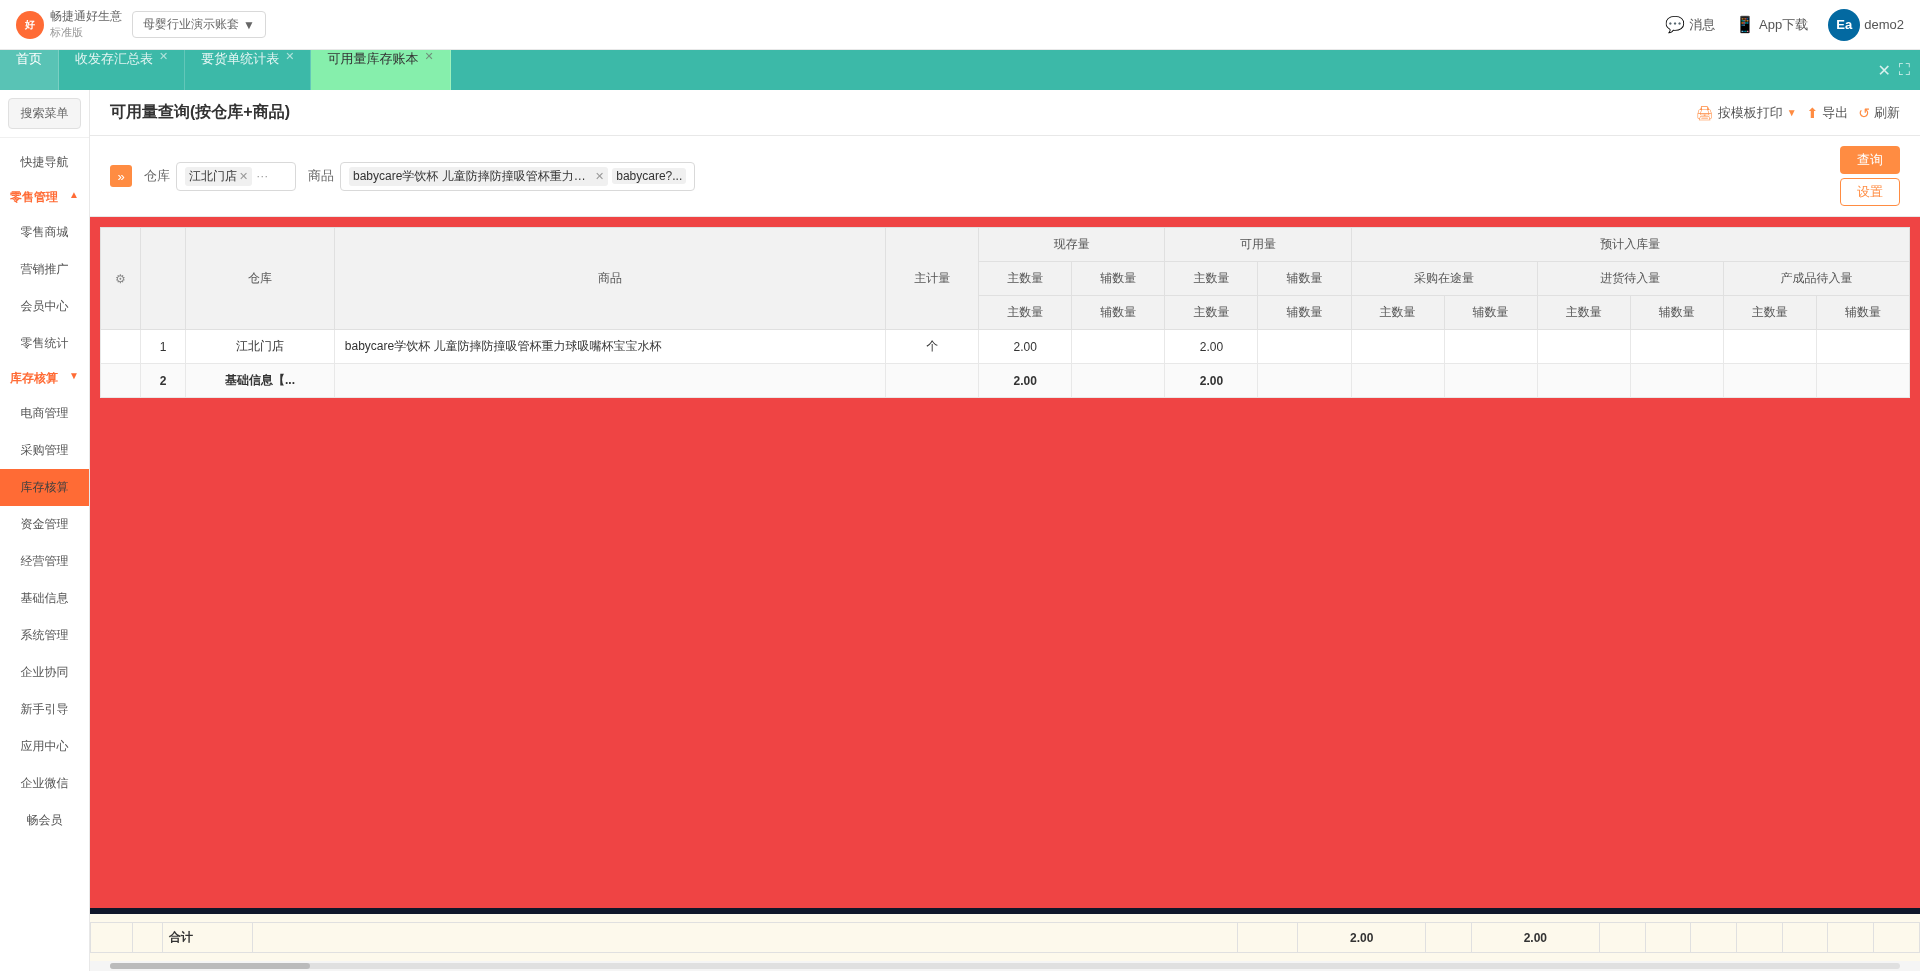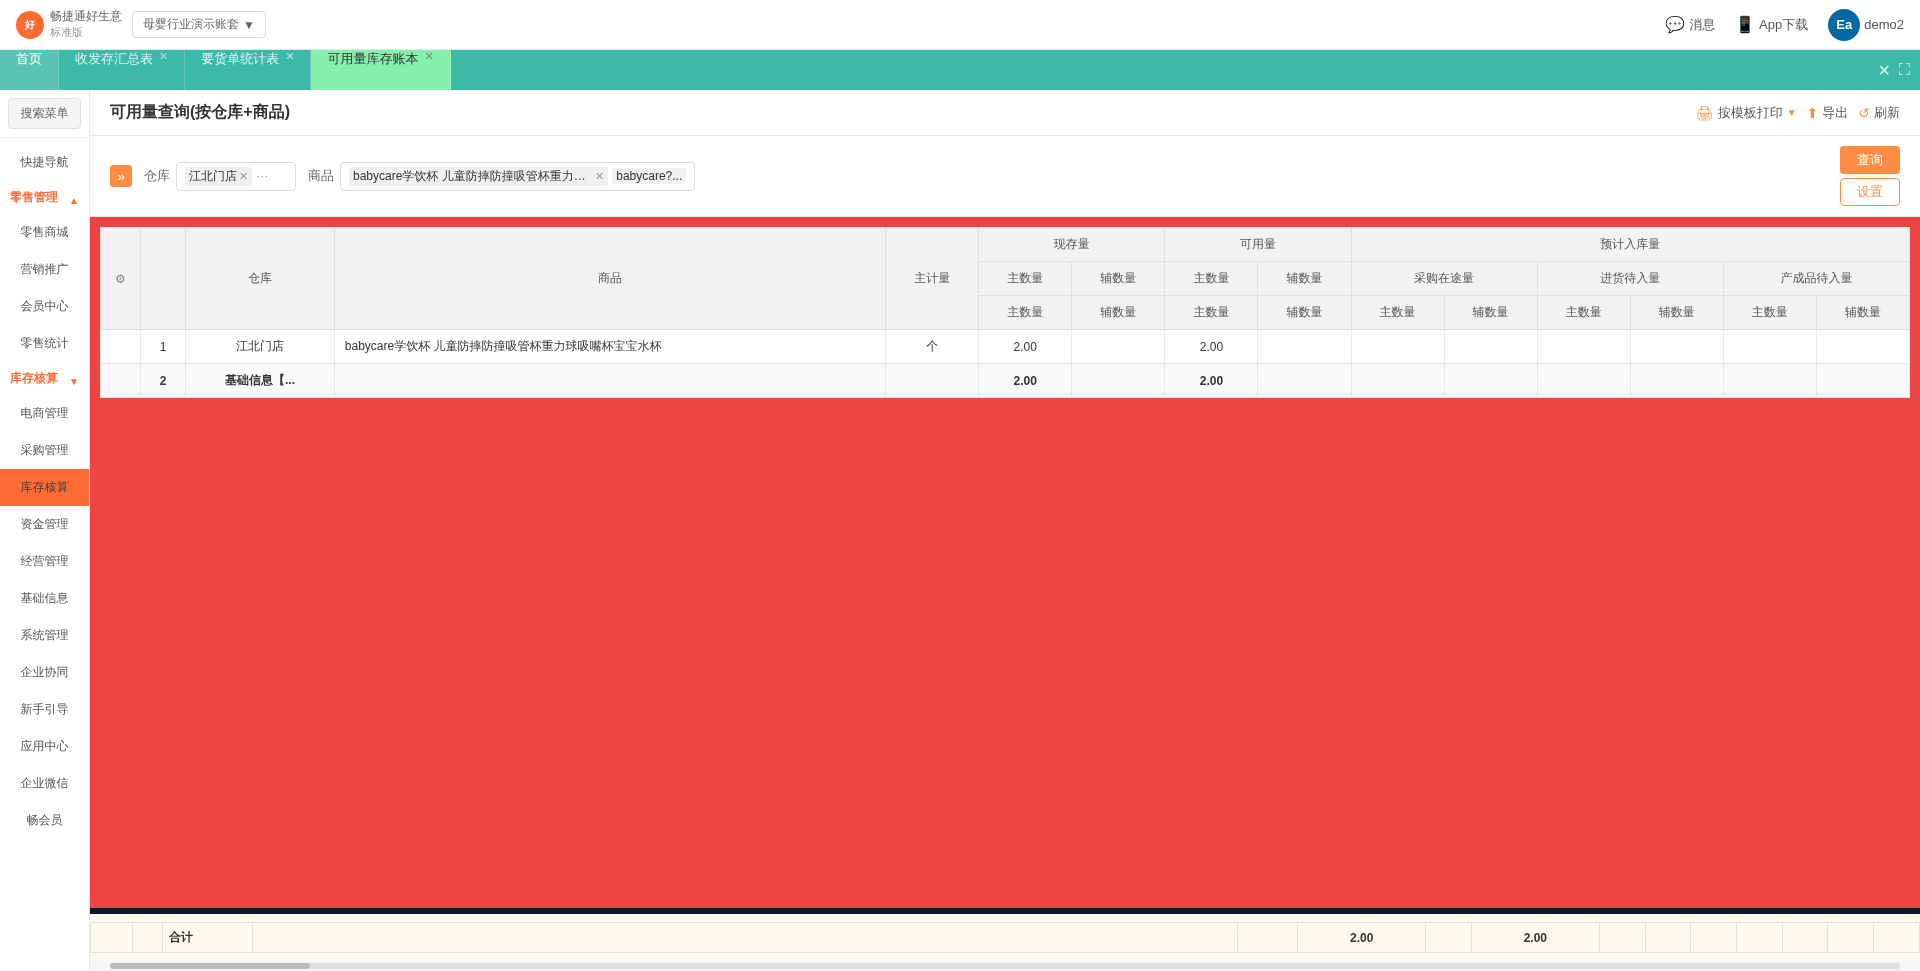--- a/index.html
+++ b/index.html
@@ -71,21 +71,21 @@
       text-align: center;
       cursor: pointer;
       color: #555;
       font-size: 12px;
       display: flex;
       flex-direction: column;
       align-items: center;
       gap: 3px;
     }
     .sidebar-item.active { background: #ff6b35; color: #404040; }
-    .sidebar-item.section-header { display: flex; flex-direction: row; justify-content: space-between; align-items: flex-end; padding: 8px 10px; font-size: 12px; color: #ff6b35; font-weight: bold; }
+    .sidebar-item.section-header { display: flex; flex-direction: row; justify-content: space-between; align-items: flex-start; padding: 8px 10px; font-size: 12px; color: #ff6b35; font-weight: bold; }
     .sidebar-item.section-header .arrow { font-size: 10px; }
 
     
     .main-content {
       flex: 1;
       display: flex;
       flex-direction: column;
       overflow: hidden;
       background: #ef4444;
     }

